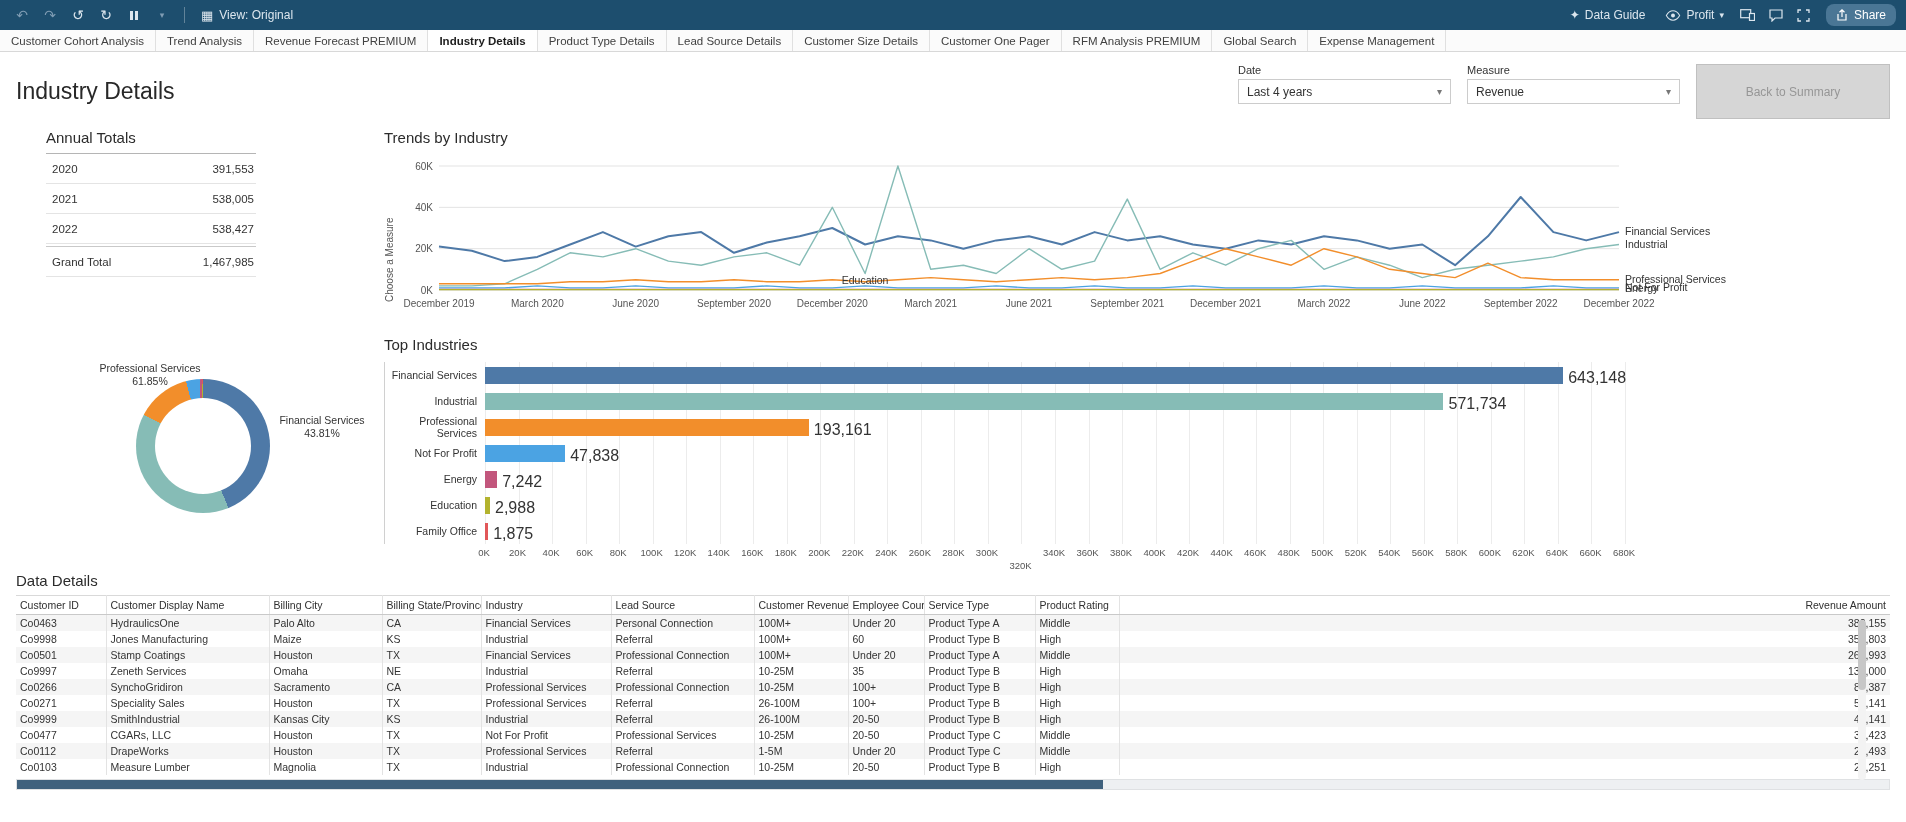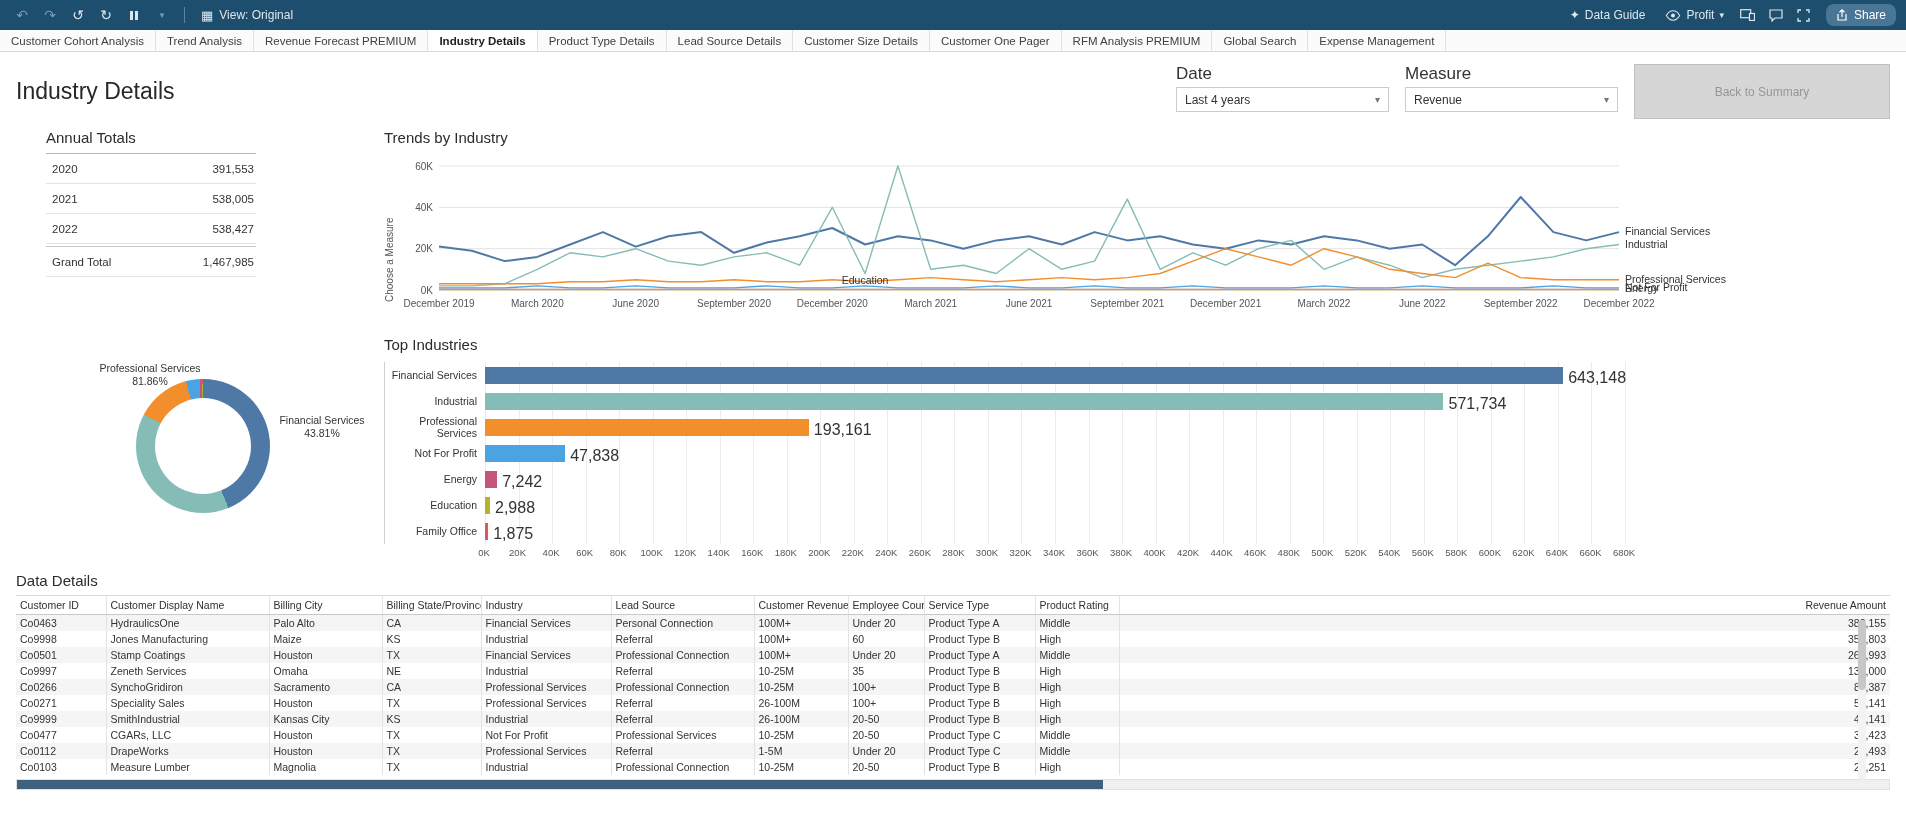--- a/index.html
+++ b/index.html
@@ -29,26 +29,26 @@
     display:flex; align-items:stretch; }
   .tab { display:flex; align-items:center; padding:10px 11px; font-size:11.5px;
     color:#414141; border-right:1px solid #e0e0e0; cursor:pointer; white-space:nowrap; }
   .tab.active { font-weight:bold; color:#1d1d1d; background:#fff; }
 
   
   .page { padding:0 16px; }
   .header-row { display:flex; justify-content:space-between; margin-top:12px; }
   .page-title { font-size:23px; font-weight:400; color:#282828; margin-top:14px; }
   .controls { display:flex; gap:16px; align-items:flex-start; }
-  .control label { display:block; font-size:17px; color:#333; margin-bottom:3px; }
+  .control label { display:block; font-size:11px; color:#333; margin-bottom:3px; }
   .select { width:213px; height:25px; border:1px solid #cccccc; background:#fff;
     font-size:12px; display:flex; justify-content:space-between; align-items:center;
     padding:0 8px; cursor:pointer; }
   .select .caret { color:#777; font-size:10px; }
-  .back-btn { width:256px; height:55px; background:#d6d6d6; border:1px solid #c0c0c0;
+  .back-btn { width:194px; height:55px; background:#d6d6d6; border:1px solid #c0c0c0;
     color:#969696; font-size:12px; font-family:inherit; cursor:default; }
 
   
   .row2 { display:grid; grid-template-columns:368px 1fr; margin-top:10px; }
   .annual { margin-left:30px; width:210px; }
   .sec-title { font-size:15px; font-weight:400; color:#2b2b2b; }
   .annual .sec-title { padding-bottom:7px; border-bottom:1px solid #b5b5b5; }
   .annual-row { display:flex; justify-content:space-between; font-size:11.5px;
     padding:9px 2px 8px 6px; border-bottom:1px solid #e4e4e4; }
   .annual-row.total { border-top:1px solid #c9c9c9; margin-top:2px; }
@@ -258,21 +258,21 @@
             <text x="470.11111111111114" y="131.58666666666667" text-anchor="middle" font-size="10.5" fill="#333">Education</text>
           </svg>
       </div>
     </div>
   </div>
 
   <div class="row3">
     <div class="donut-area">
       <div class="callout callout-ps">
         <div>Professional Services</div>
-        <div>81.86%</div>
+        <div>61.85%</div>
       </div>
       <div class="callout callout-fs">
         <div>Financial Services</div>
         <div>43.81%</div>
       </div>
       <div class="donut" id="donut" style="background: conic-gradient(rgb(78, 121, 167) 0deg, rgb(78, 121, 167) 157.72deg, rgb(134, 188, 182) 157.72deg, rgb(134, 188, 182) 297.93deg, rgb(242, 142, 43) 297.93deg, rgb(242, 142, 43) 345.3deg, rgb(75, 163, 227) 345.3deg, rgb(75, 163, 227) 357.03deg, rgb(194, 86, 124) 357.03deg, rgb(194, 86, 124) 358.81deg, rgb(179, 179, 46) 358.81deg, rgb(179, 179, 46) 359.54deg, rgb(225, 87, 89) 359.54deg, rgb(225, 87, 89) 360deg);"></div>
     </div>
     <div>
       <div class="sec-title">Top Industries</div>
       <div class="bars-wrap">
@@ -372,21 +372,21 @@
             <span style="left: 201.176px;">120K</span>
             <span style="left: 234.706px;">140K</span>
             <span style="left: 268.235px;">160K</span>
             <span style="left: 301.765px;">180K</span>
             <span style="left: 335.294px;">200K</span>
             <span style="left: 368.824px;">220K</span>
             <span style="left: 402.353px;">240K</span>
             <span style="left: 435.882px;">260K</span>
             <span style="left: 469.412px;">280K</span>
             <span style="left: 502.941px;">300K</span>
-            <span style="left: 536.471px;">320K</span>
+            <span style="left: 536.471px; margin-top: 13px;">320K</span>
             <span style="left: 570px;">340K</span>
             <span style="left: 603.529px;">360K</span>
             <span style="left: 637.059px;">380K</span>
             <span style="left: 670.588px;">400K</span>
             <span style="left: 704.118px;">420K</span>
             <span style="left: 737.647px;">440K</span>
             <span style="left: 771.176px;">460K</span>
             <span style="left: 804.706px;">480K</span>
             <span style="left: 838.235px;">500K</span>
             <span style="left: 871.765px;">520K</span>

